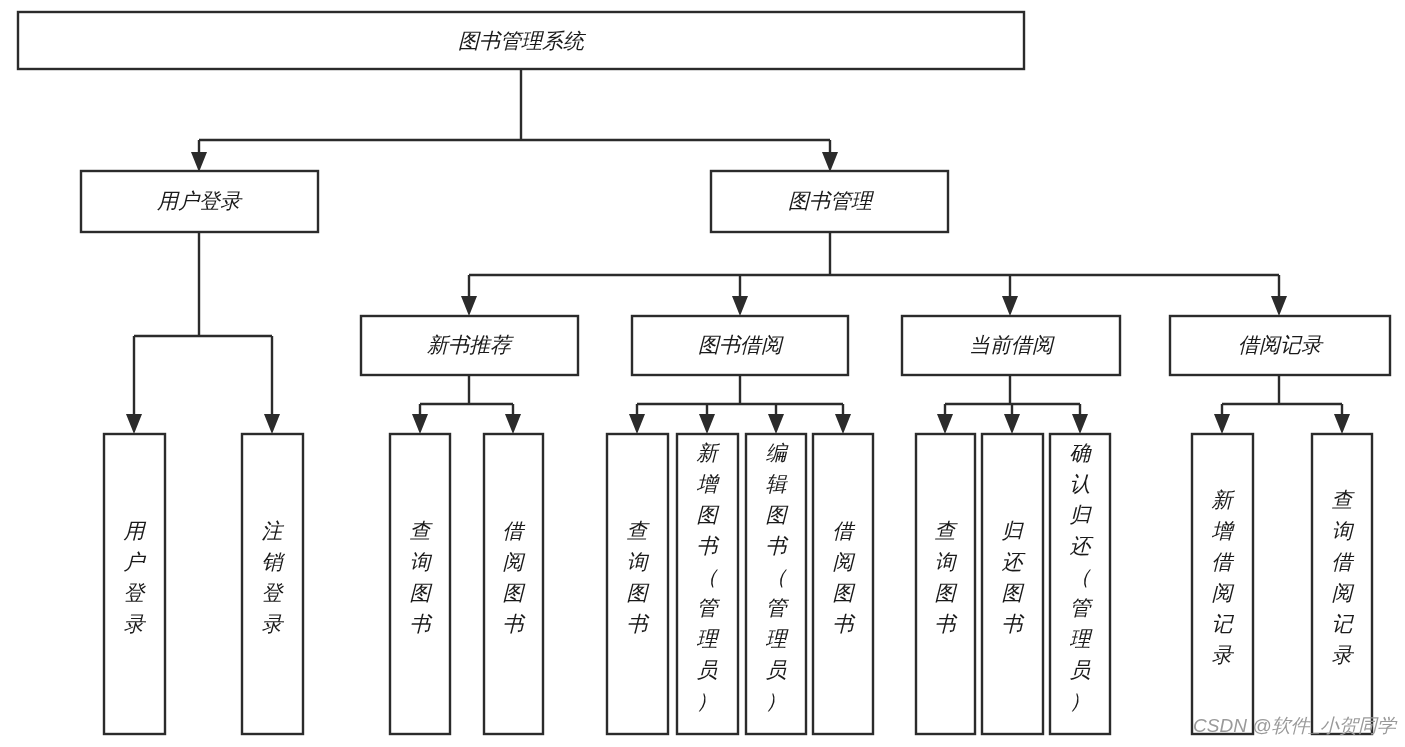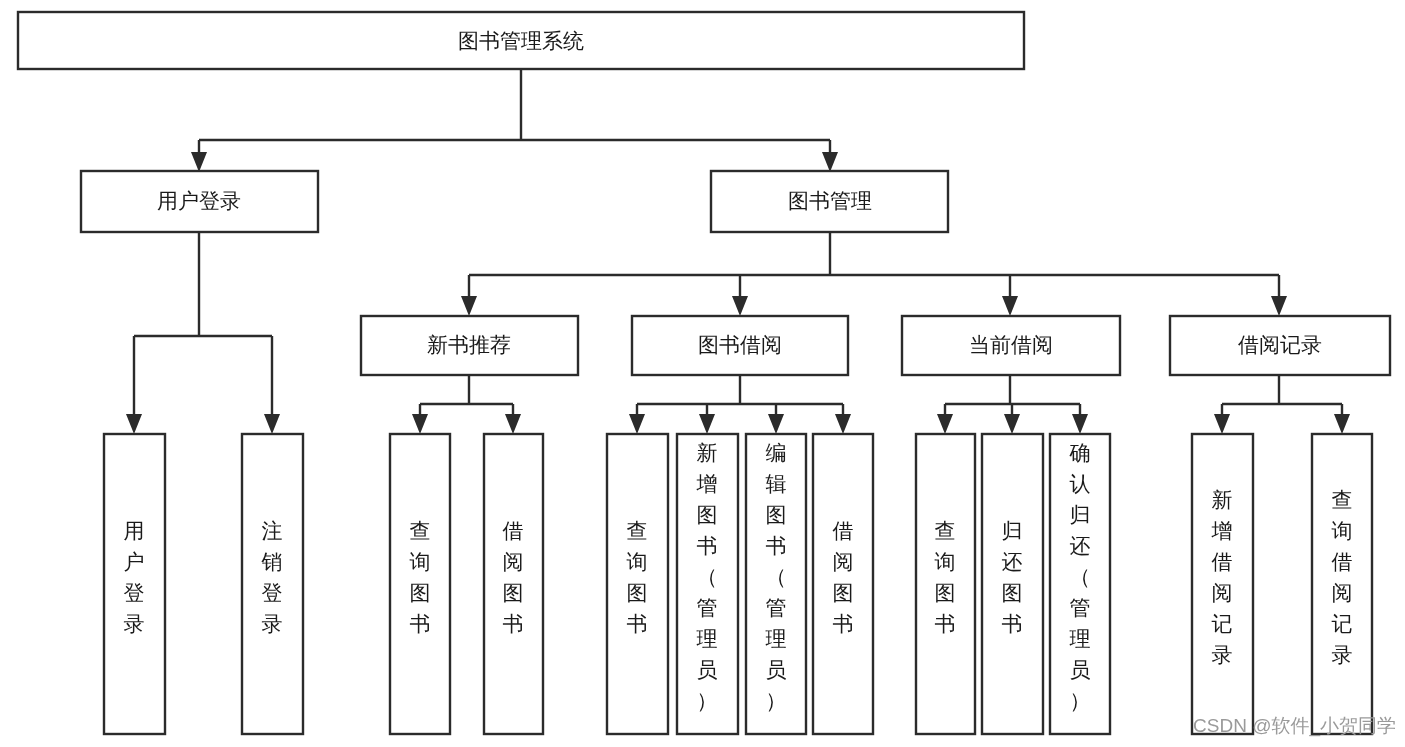--- a/index.html
+++ b/index.html
@@ -12,20 +12,21 @@
     height: 747px;
     position: relative;
     font-family: "Liberation Sans", "DejaVu Sans", sans-serif;
     overflow: hidden;
   }
   #diagram-root {
     position: absolute;
     left: 0; top: 0;
     width: 1405px;
     height: 747px;
+    font-style: italic;
   }
   svg.canvas {
     display: block;
     width: 1405px;
     height: 747px;
   }
   .node-rect {
     fill: #ffffff;
     stroke: #2b2b2b;
     stroke-width: 2.4;

